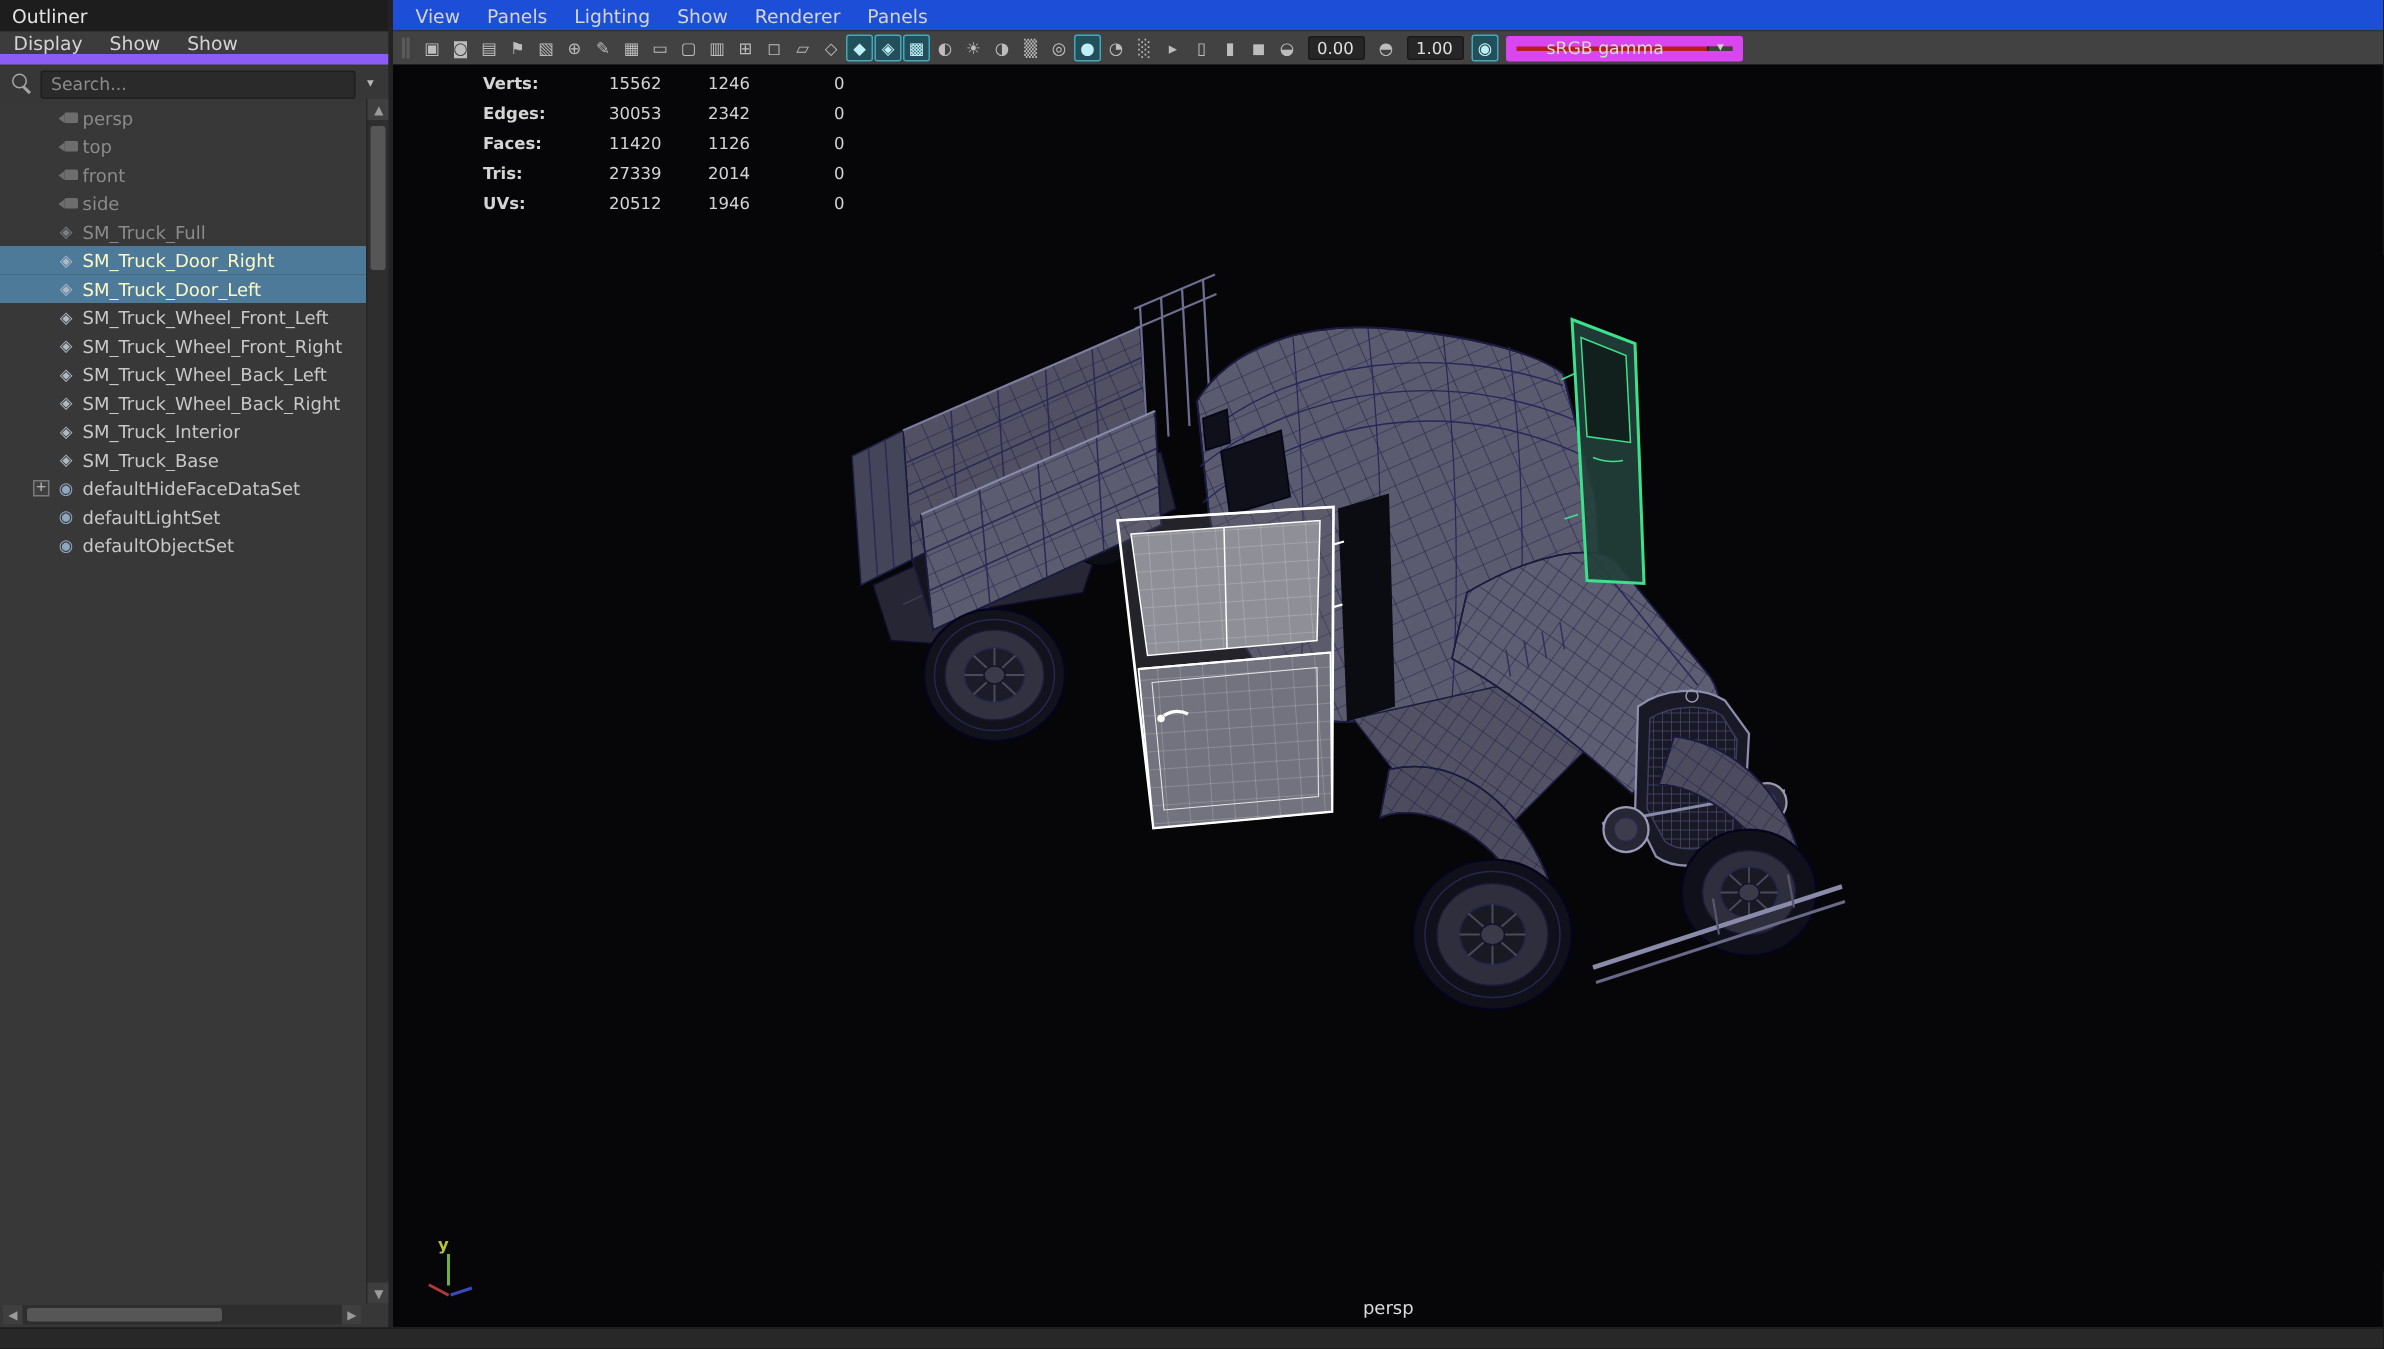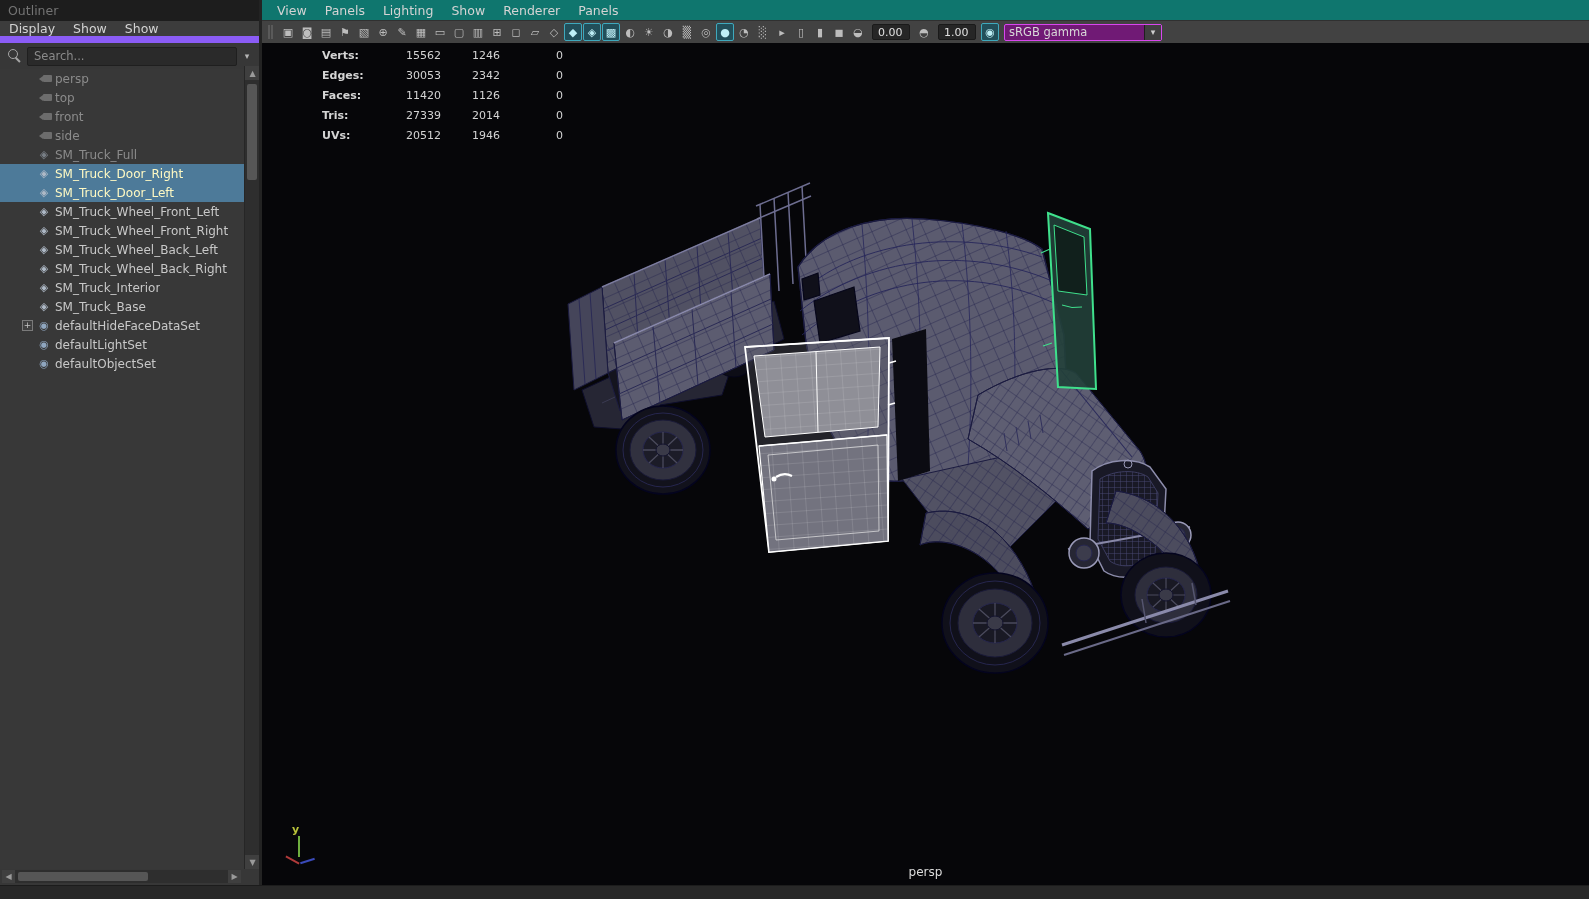--- a/index.html
+++ b/index.html
@@ -2,21 +2,21 @@
 <html><head>
 <meta charset="utf-8">
 <style>
   * { margin:0; padding:0; box-sizing:border-box; }
   html,body { background:#1a1a1a; }
   body { font-family:"DejaVu Sans", sans-serif; }
   .app { position:relative; width:1589px; height:899px; background:#2b2b2b; overflow:hidden; }
 
   
   .outliner { position:absolute; left:0; top:0; width:259px; height:885px; background:#373737; }
-  .ol-title { height:21px; line-height:21px; background:#1d1d1d; color:#737373; font-size:12.5px; padding-left:8px; }
+  .ol-title { height:21px; line-height:21px; background:#1d1d1d; color:#e5e5e5; font-size:12.5px; padding-left:8px; }
   .ol-menubar { height:22px; background:#3c3c3c; display:flex; align-items:center; border-bottom:7px solid #8b5cf6; }
   .menu-item { padding:0 9px; font-size:12.5px; color:#d4d4d4; line-height:21px; cursor:default; }
   .ol-search-row { height:26px; display:flex; align-items:center; padding:3px 4px 3px 2px; }
   .search-icon { width:14px; height:14px; position:relative; margin:0 5px 0 6px; flex:none; }
   .search-icon::before { content:""; position:absolute; width:8px; height:8px; border:1.5px solid #a5a5a5; border-radius:50%; left:0; top:0; }
   .search-icon::after { content:""; position:absolute; width:6px; height:1.5px; background:#a5a5a5; transform:rotate(45deg); left:7px; top:10px; }
   .ol-search { flex:1; height:19px; background:#2a2a2a; border:1px solid #1f1f1f; border-radius:2px; color:#dddddd; font-size:11.5px; padding:0 6px; outline:none; font-family:"DejaVu Sans", sans-serif; }
   .ol-search::placeholder { color:#8b8b8b; }
   .ol-search-arrow { width:16px; text-align:center; color:#b5b5b5; font-size:9px; flex:none; margin-left:2px; }
 
@@ -42,27 +42,27 @@
   .ol-hscroll { position:absolute; left:2px; right:18px; bottom:2px; height:13px; background:#2e2e2e; }
   .sb-btn-h { position:absolute; top:0; width:13px; height:13px; color:#9a9a9a; font-size:8px; display:flex; align-items:center; justify-content:center; background:#3f3f3f; }
   .sb-btn-h.left { left:0; }
   .sb-btn-h.right { right:0; }
   .sb-thumb-h { position:absolute; top:2px; left:16px; width:130px; height:9px; background:#565656; border-radius:2px; }
 
   .panel-divider { position:absolute; left:259px; top:0; width:3px; height:885px; background:#232323; cursor:col-resize; }
 
   
   .viewport { position:absolute; left:262px; top:0; right:0; height:885px; }
-  .vp-menubar { height:21px; background:#0f766e; display:flex; align-items:center; padding-left:6px; border-bottom:1px solid #303030; }
+  .vp-menubar { height:21px; background:#1d4ed8; display:flex; align-items:center; padding-left:6px; border-bottom:1px solid #303030; }
   .vp-toolbar { height:22px; background:#424242; display:flex; align-items:center; padding:0 4px; gap:1px; }
   .tb-grip { width:5px; height:14px; border-left:2px solid #5a5a5a; border-right:2px solid #5a5a5a; margin:0 5px 0 2px; flex:none; }
   .tb-icon { width:18px; height:18px; flex:none; display:flex; align-items:center; justify-content:center; font-size:11px; color:#bdbdbd; border:1px solid transparent; border-radius:2px; cursor:default; }
   .tb-icon.active { background:#224f5a; border-color:#3fa9bd; color:#bfeff6; }
   .tb-field { width:38px; height:16px; margin:0 4px; background:#262626; border:1px solid #1a1a1a; border-radius:2px; color:#e0e0e0; font-size:11px; display:flex; align-items:center; padding:0 5px; }
-  .tb-dropdown { height:17px; min-width:158px; margin-left:4px; background:#701a75; border:1px solid #d946ef; border-radius:2px; color:#d8d8d8; font-size:11.5px; display:flex; align-items:center; justify-content:space-between; padding-left:4px; }
+  .tb-dropdown { height:17px; min-width:158px; margin-left:4px; background:#b91c1c; border:7px solid #d946ef; border-radius:2px; color:#d8d8d8; font-size:11.5px; display:flex; align-items:center; justify-content:space-between; padding-left:20px; }
   .dd-arrow { width:17px; height:100%; background:#404040; border-left:1px solid #1f1f1f; display:flex; align-items:center; justify-content:center; color:#cfcfcf; font-size:9px; }
 
   .vp-canvas { position:absolute; left:0; right:0; top:43px; height:842px; background:#060609; overflow:hidden; }
   .truck-svg { position:absolute; left:0; top:0; width:1327px; height:842px; }
 
   .hud { position:absolute; left:16px; top:2px; }
   .hud-row { display:flex; height:20px; align-items:center; font-size:11px; color:#d4d4d4; }
   .hud-label { width:84px; font-weight:700;margin-left:44px; }
   .hud-v1 { width:66px; }
   .hud-v2 { width:84px; }

